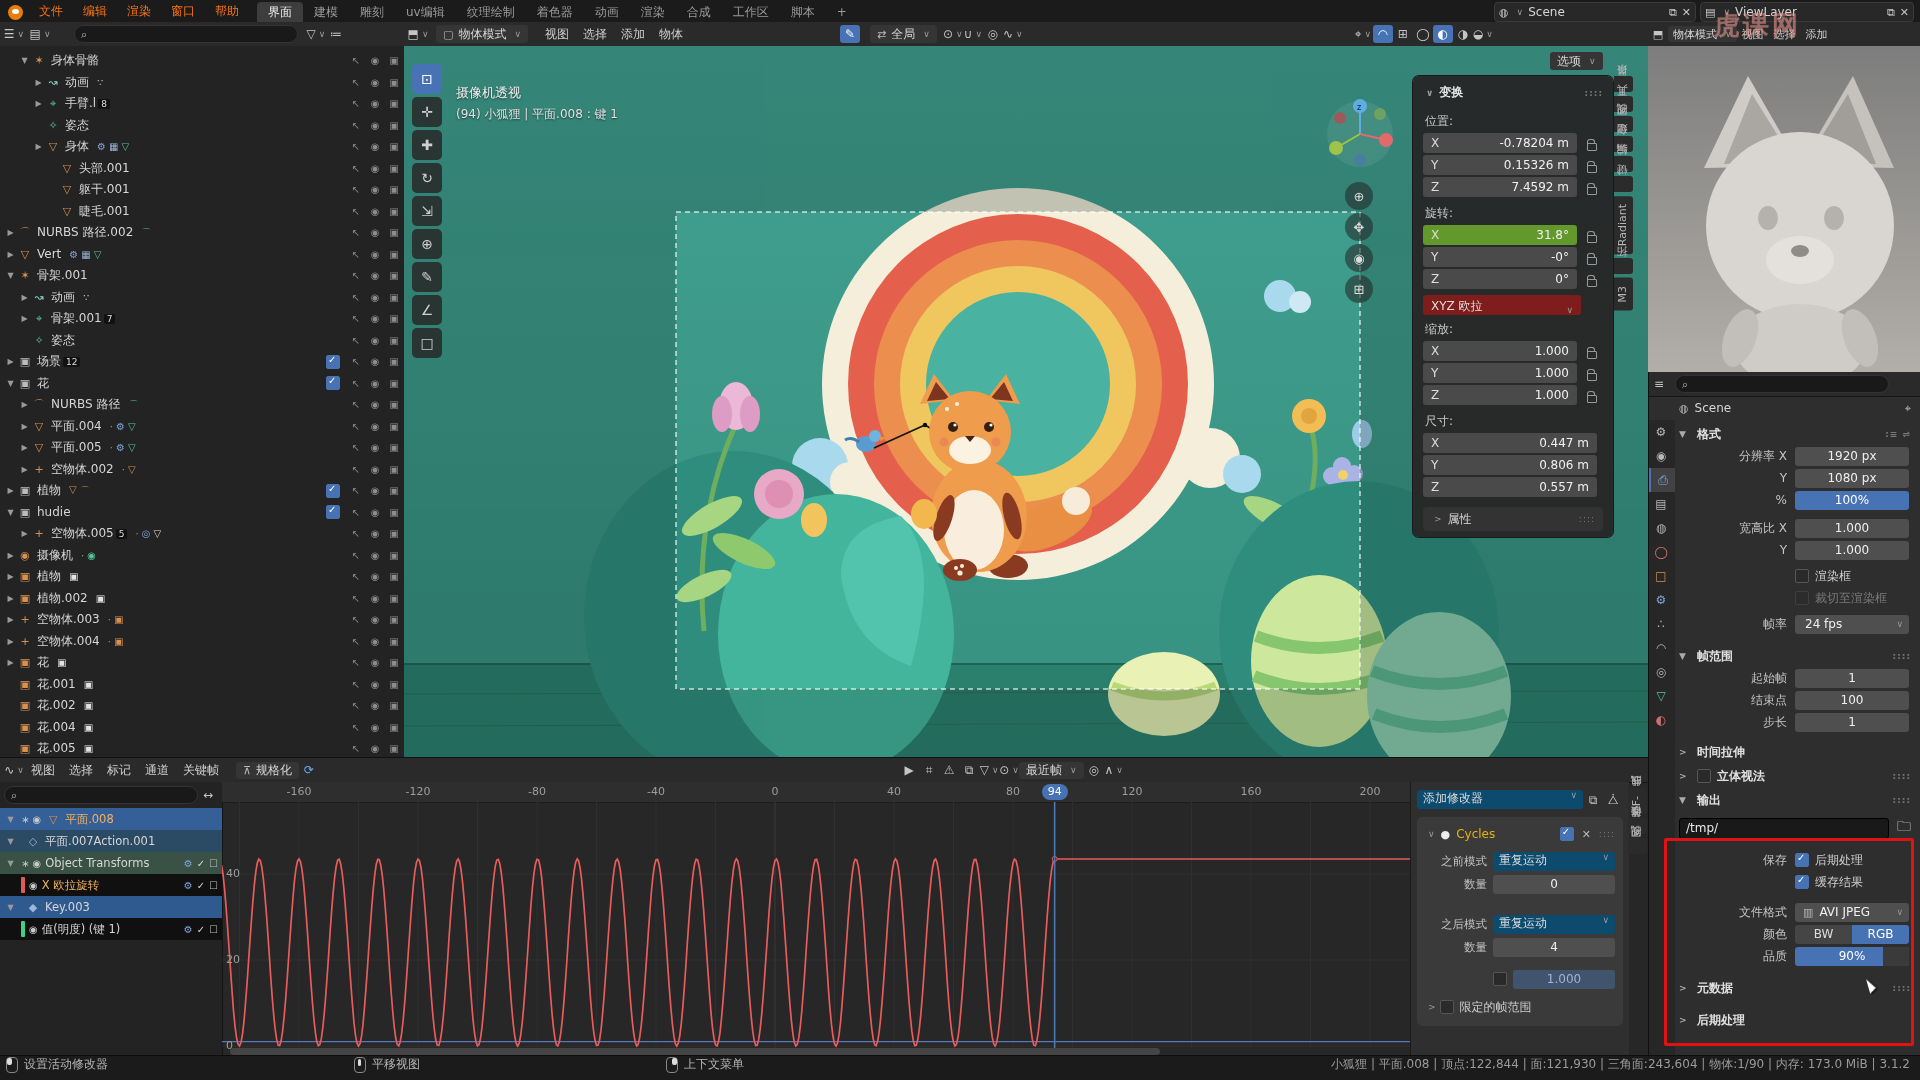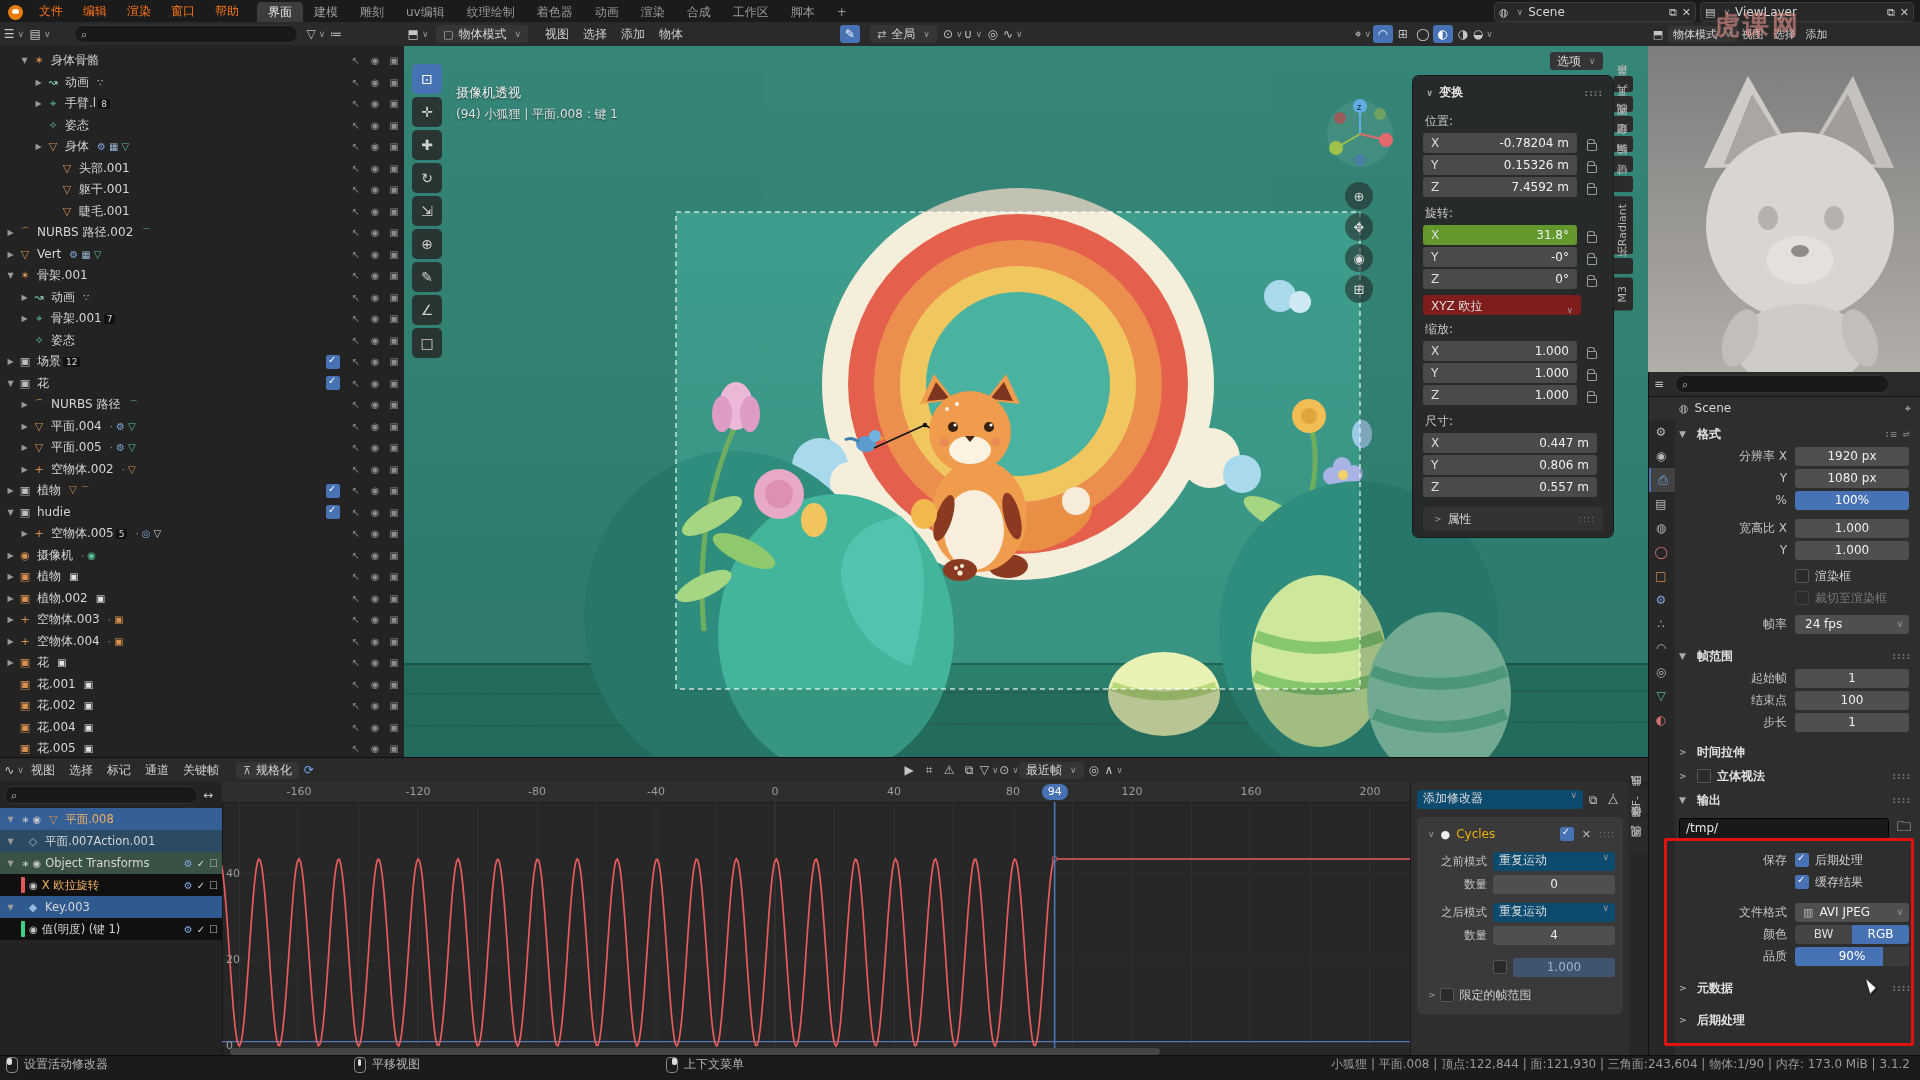--- a/index.html
+++ b/index.html
@@ -1423,21 +1423,21 @@
             <span class="mlab">之前模式</span>
           <div class="mdd">
             <span>重复运动</span>
               <span class="chev" style="margin-left:auto">∨</span>
             </div>
           </div>
         <div class="mrow">
             <span class="mlab">数量</span>
           <div class="mfield">0</div>
           </div>
-        <div class="mrow" style="margin-top:8px">
+        <div class="mrow" style="margin-top:20px">
             <span class="mlab">之后模式</span>
           <div class="mdd">
             <span>重复运动</span>
               <span class="chev" style="margin-left:auto">∨</span>
             </div>
           </div>
         <div class="mrow">
             <span class="mlab">数量</span>
           <div class="mfield">4</div>
           </div>

